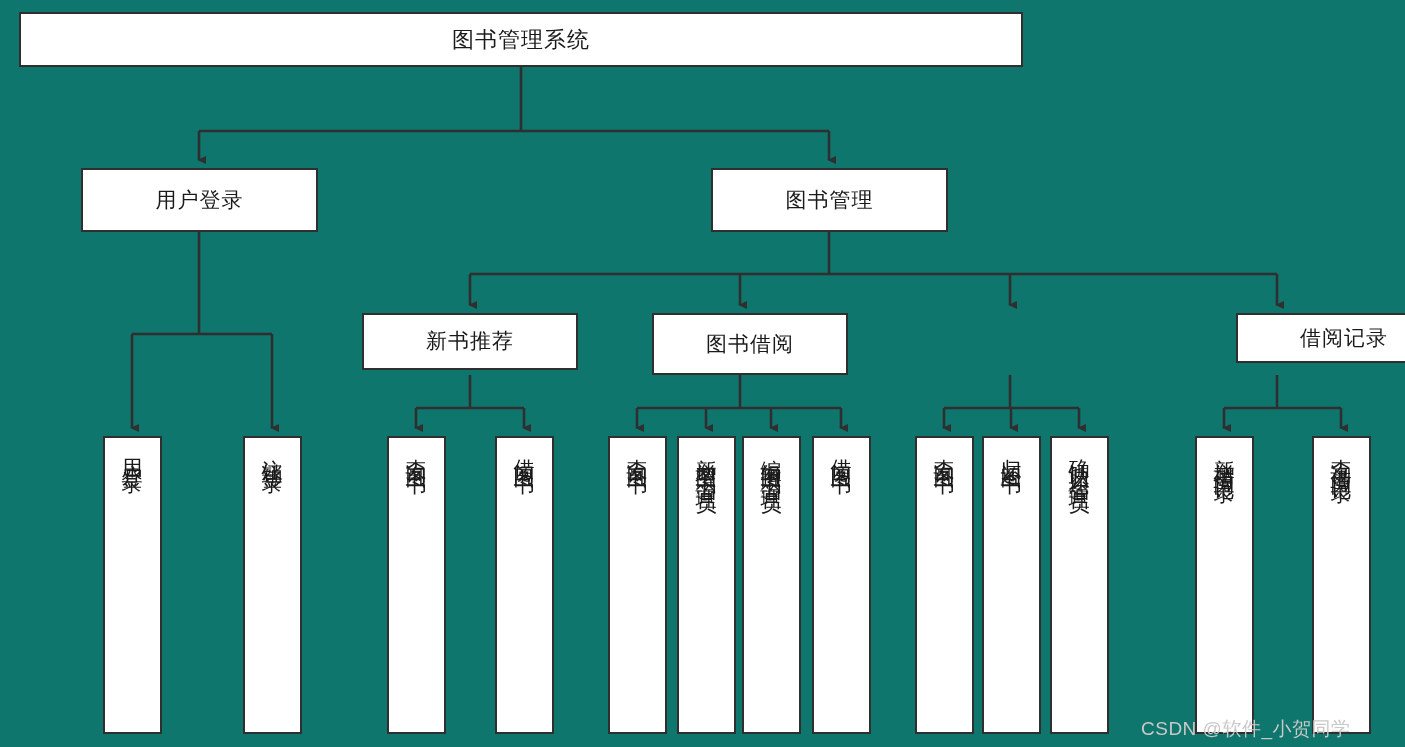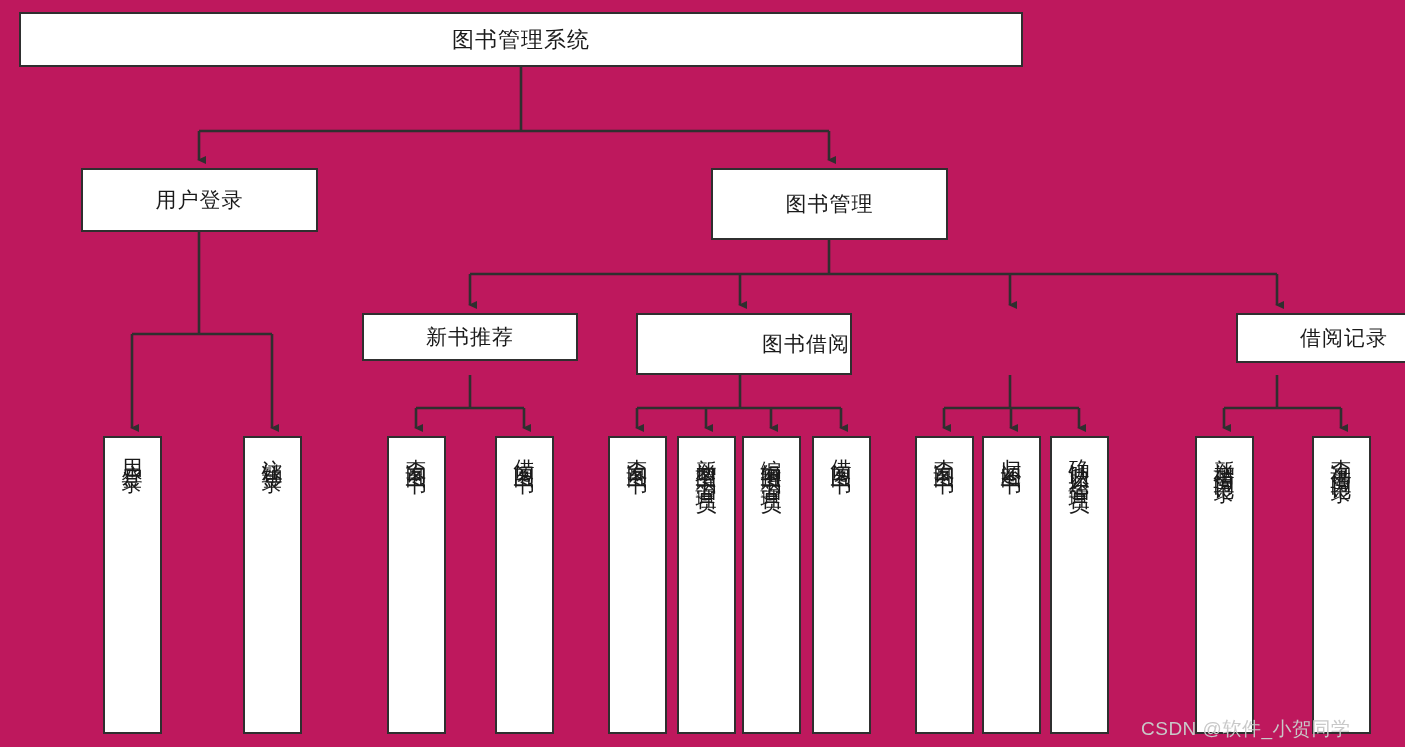--- a/index.html
+++ b/index.html
@@ -8,21 +8,21 @@
     padding: 0;
     background: #ffffff;
   }
   body {
     font-family: "Liberation Sans", "DejaVu Sans", sans-serif;
   }
   #canvas {
     position: relative;
     width: 1405px;
     height: 747px;
-    background: #be185d;
+    background: #0f766e;
     overflow: hidden;
   }
   svg.wires {
     position: absolute;
     left: 0;
     top: 0;
     width: 1405px;
     height: 747px;
     pointer-events: none;
   }
@@ -128,28 +128,28 @@
     </g>
   </svg>
 
   <div class="node horiz root" style="left:19px; top:12px; width:1004px; height:55px;">
     <span class="label">图书管理系统</span>
   </div>
 
   <div class="node horiz" style="left:81px; top:168px; width:237px; height:64px;">
     <span class="label">用户登录</span>
   </div>
-  <div class="node horiz" style="left:711px; top:168px; width:237px; height:72px;">
+  <div class="node horiz" style="left:711px; top:168px; width:237px; height:64px;">
     <span class="label">图书管理</span>
   </div>
 
-  <div class="node horiz" style="left:362px; top:313px; width:216px; height:48px;">
+  <div class="node horiz" style="left:362px; top:313px; width:216px; height:57px;">
     <span class="label">新书推荐</span>
   </div>
-  <div class="node horiz" style="left:636px; top:313px; width:216px; height:62px;justify-content:flex-end;">
+  <div class="node horiz" style="left:652px; top:313px; width:196px; height:62px;">
     <span class="label">图书借阅</span>
   </div>
   <div class="node horiz" style="left:1236px; top:313px; width:216px; height:50px;">
     <span class="label">借阅记录</span>
   </div>
 
   <div class="node vert" style="left:103px; top:436px; width:59px; height:298px;">
     <span class="label">用户登录</span>
   </div>
   <div class="node vert" style="left:243px; top:436px; width:59px; height:298px;">

